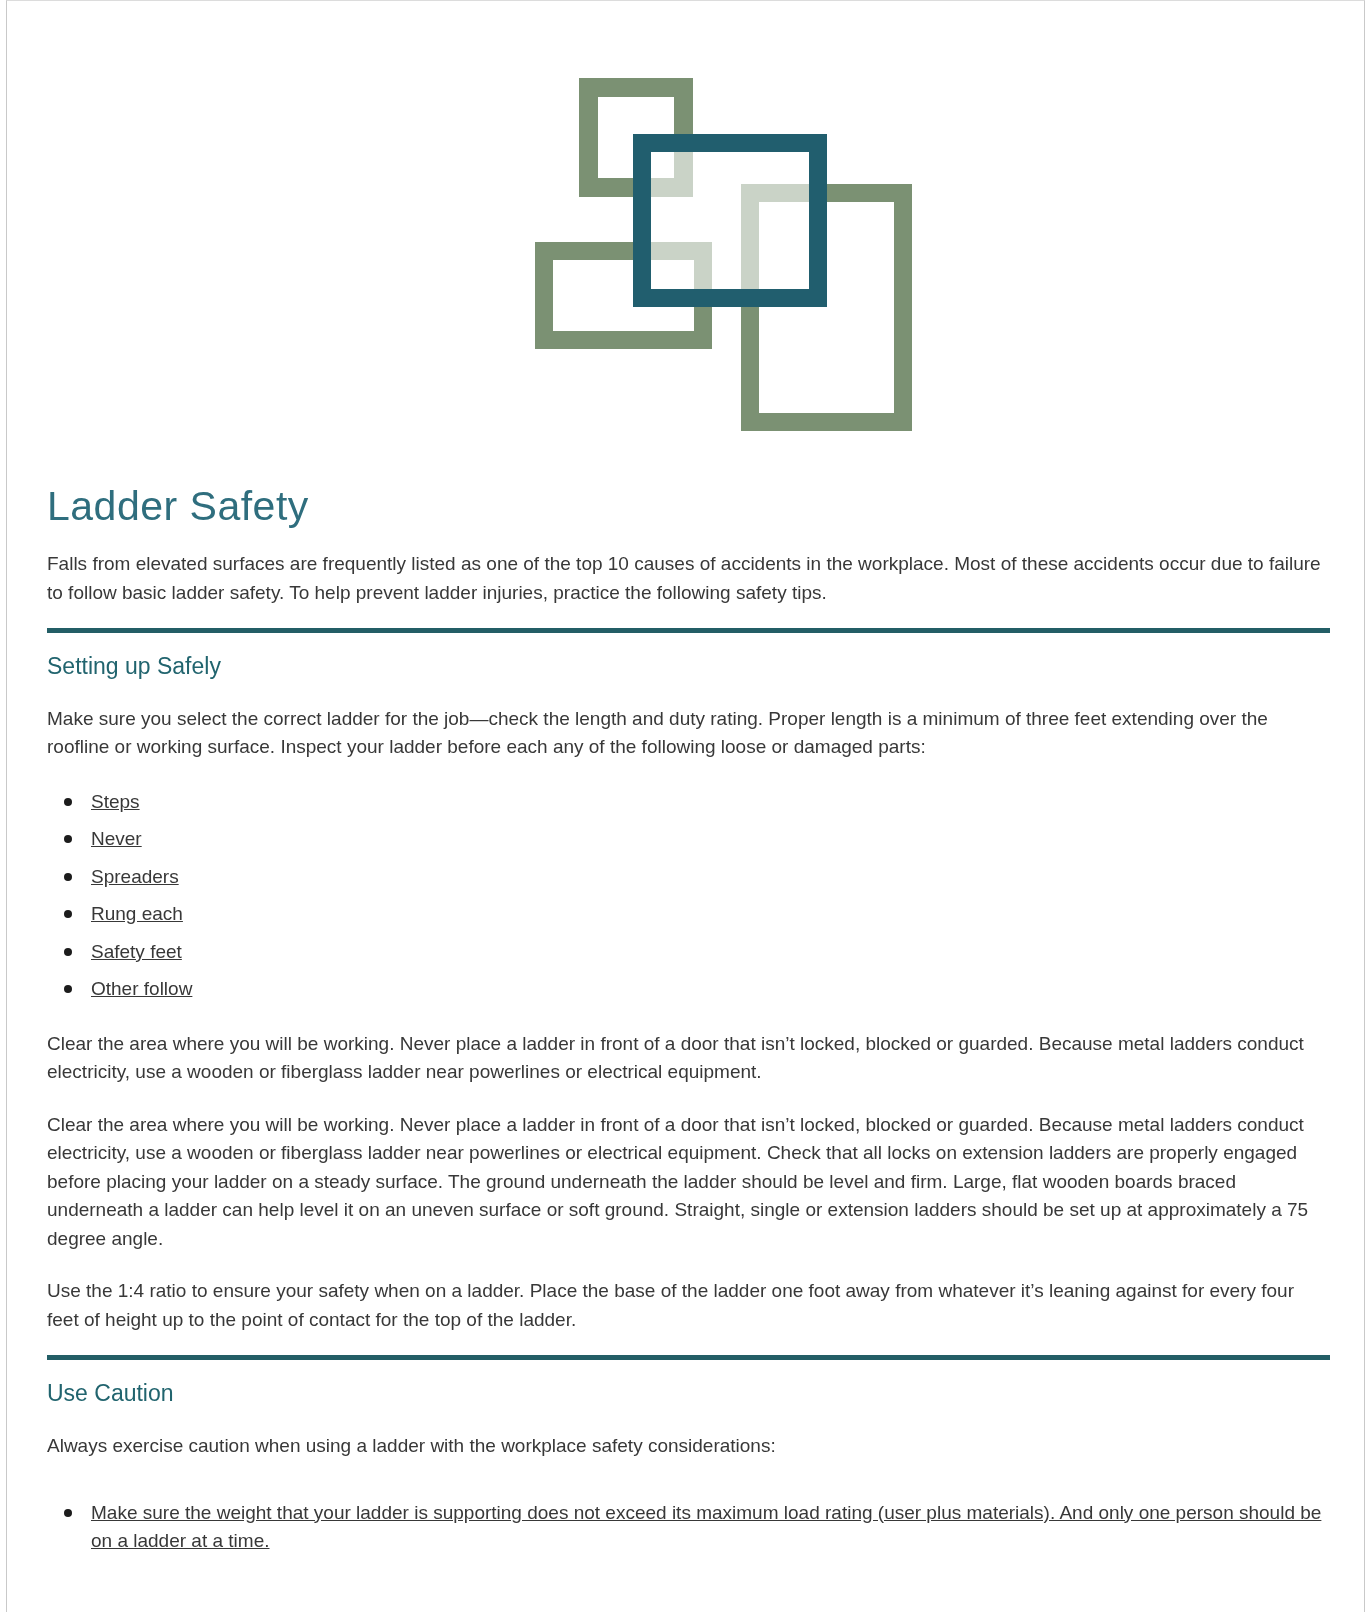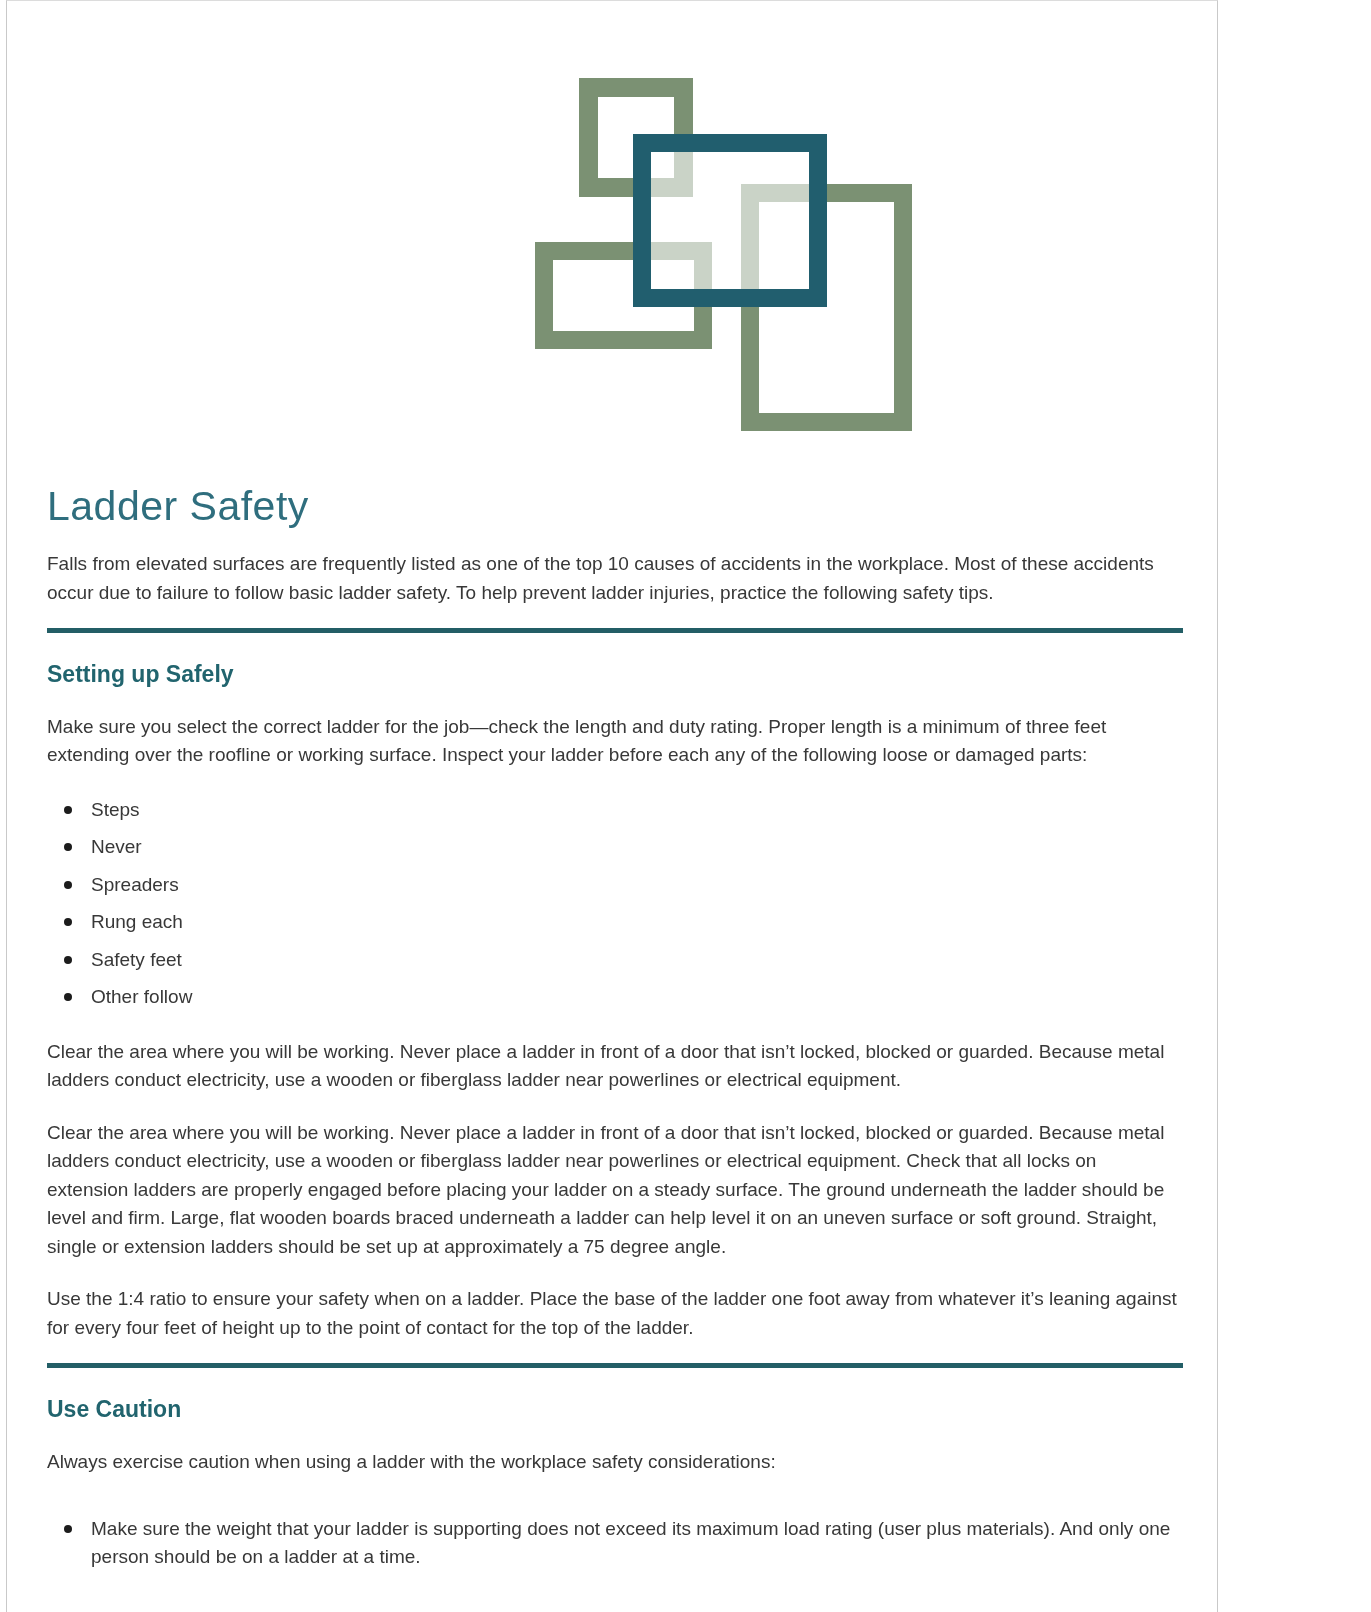--- a/index.html
+++ b/index.html
@@ -4,21 +4,21 @@
 <style>
   * { margin: 0; padding: 0; box-sizing: border-box; }
   html, body {
     width: 1371px; height: 1612px;
     overflow: hidden;
     background: #ffffff;
     font-family: "Liberation Sans", "DejaVu Sans", sans-serif;
   }
   .page {
     margin: 0 6px;
-    width: 1212px;
+    width: 1359px;
     height: 1612px;
     background: #ffffff;
     border-left: 1px solid #c9c9c9;
     border-right: 1px solid #c9c9c9;
     border-top: 1px solid #dcdcdc;
     overflow: hidden;
   }
   .content {
     margin: 0 34px 0 40px; 
     color: #383838;
@@ -41,30 +41,31 @@
     line-height: 28.5px;
     color: #383838;
   }
   p.space-lg { margin-top: 24px; }
   .divider {
     margin-top: 21px;
     height: 5px;
     background: #235e66;
   }
   h2.section-heading {
-    margin-top: 28px;
+    margin-top: 20px;
     font-size: 23px;
     line-height: 1.2;
-    font-weight: 700;
+    font-weight: 400;
     color: #21646e;
   }
   ul.doc-list {
     list-style: none;
     margin: 26px 0 0 0;
     padding: 0;
+    text-decoration: underline;
   }
   ul.doc-list li {
     position: relative;
     padding-left: 44px;
     margin-top: 9px;
     font-size: 19px;
     line-height: 28.5px;
     color: #383838;
   }
   ul.doc-list li:first-child { margin-top: 0; }

